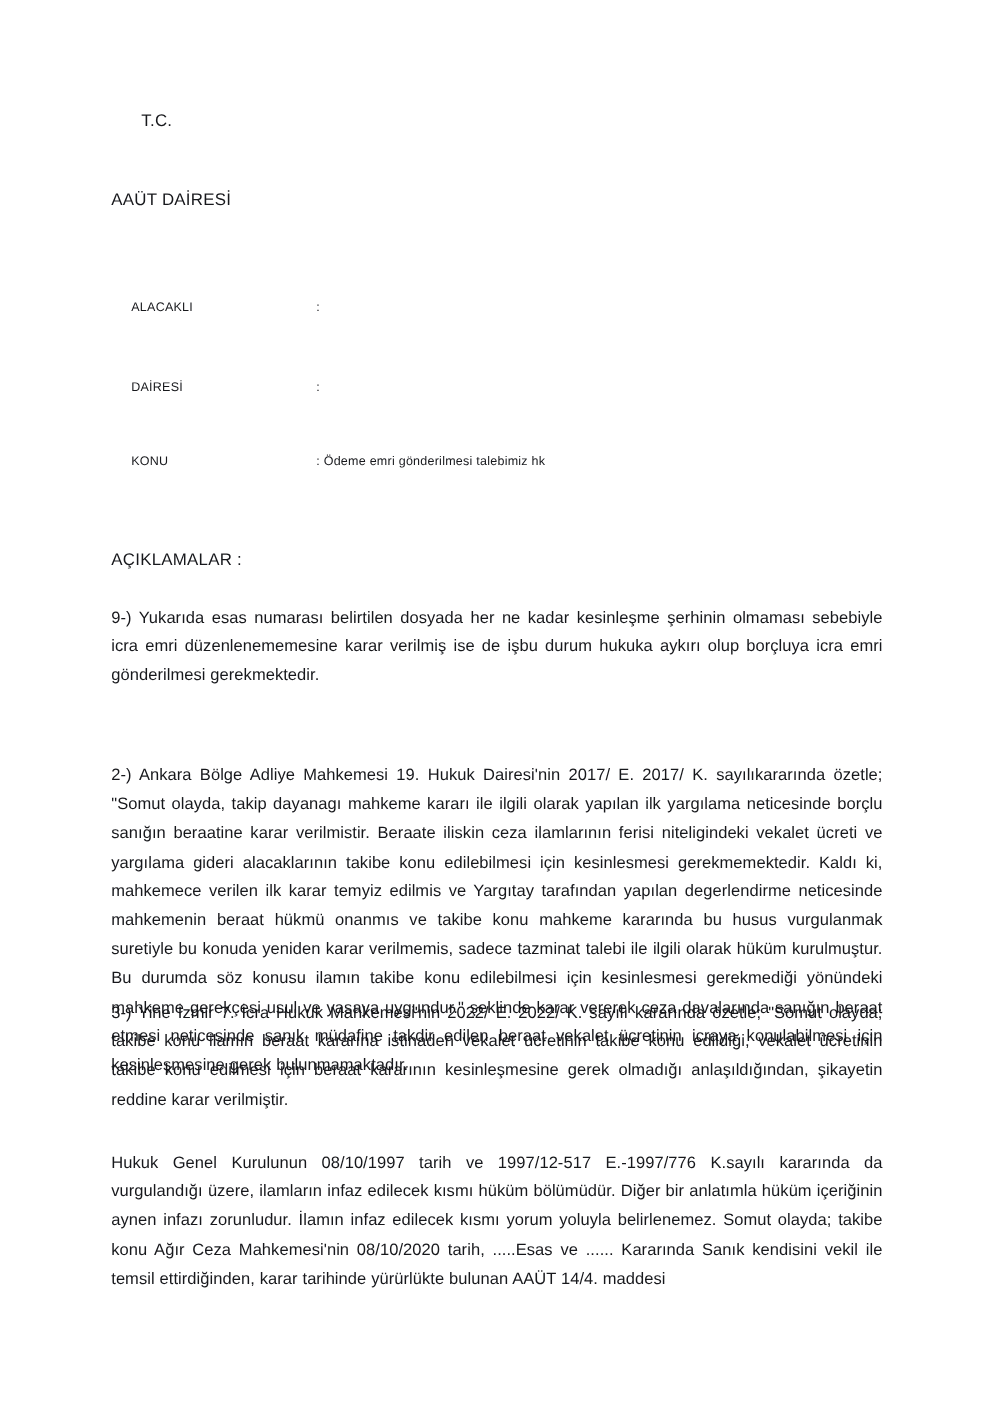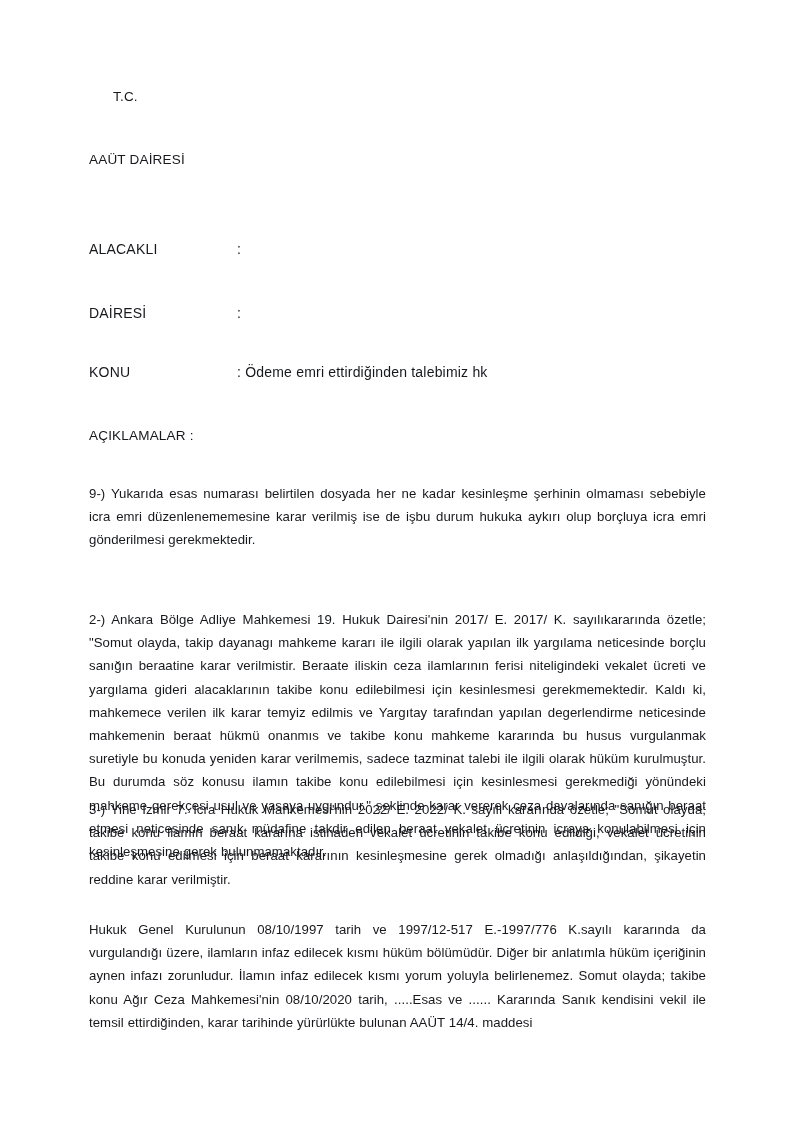--- a/index.html
+++ b/index.html
@@ -47,44 +47,44 @@
     position: absolute;
     left: 0;
     top: 152px;
     font-size: 13.5px;
     letter-spacing: 0.2px;
     white-space: nowrap;
   }
 
   .field-row {
     position: absolute;
-    left: 0;
+    left: 16px;
     width: 617px;
-    font-size: 14px;
+    font-size: 10px;
     letter-spacing: 0.2px;
     white-space: nowrap;
   }
   .field-row .f-label {
     display: inline-block;
     width: 148px;
     vertical-align: top;
   }
   .field-row .f-value {
     display: inline-block;
     vertical-align: top;
   }
 
   .row-alacakli { top: 241px; }
   .row-vekili   { top: 305px; }
   .row-konu     { top: 364px; }
 
   .aciklamalar {
     position: absolute;
     left: 0;
-    top: 428px;
+    top: 440px;
     font-size: 13.5px;
     letter-spacing: 0.2px;
     white-space: nowrap;
     text-align: right;
   }
 
   .para {
     position: absolute;
     left: 0;
     width: 617px;
@@ -116,21 +116,21 @@
 
     <div class="field-row row-alacakli">
       <span class="f-label">ALACAKLI</span><span class="f-value">:</span>
     </div>
 
     <div class="field-row row-vekili">
       <span class="f-label">DAİRESİ</span><span class="f-value">:</span>
     </div>
 
     <div class="field-row row-konu">
-      <span class="f-label">KONU</span><span class="f-value">: Ödeme emri ettirdiğinden talebimiz hk</span>
+      <span class="f-label">KONU</span><span class="f-value">: Ödeme emri gönderilmesi talebimiz hk</span>
     </div>
 
     <div class="aciklamalar">AÇIKLAMALAR :</div>
 
     <div class="para p1">9-) Yukarıda esas numarası belirtilen dosyada her ne kadar kesinleşme şerhinin olmaması sebebiyle icra emri düzenlenememesine karar verilmiş ise de işbu durum hukuka aykırı olup borçluya icra emri gönderilmesi gerekmektedir.</div>
 
     <div class="para p2">2-) Ankara Bölge Adliye Mahkemesi 19. Hukuk Dairesi'nin  2017/ E. 2017/ K. sayılıkararında özetle; "Somut olayda, takip dayanagı mahkeme kararı ile ilgili olarak yapılan ilk yargılama neticesinde borçlu sanığın beraatine karar verilmistir. Beraate iliskin ceza ilamlarının  ferisi niteligindeki vekalet ücreti ve yargılama gideri alacaklarının takibe konu edilebilmesi için kesinlesmesi gerekmemektedir. Kaldı ki, mahkemece verilen ilk karar temyiz edilmis ve Yargıtay tarafından yapılan degerlendirme neticesinde mahkemenin beraat hükmü onanmıs ve takibe konu mahkeme kararında bu husus vurgulanmak suretiyle bu konuda yeniden karar verilmemis, sadece tazminat talebi ile ilgili olarak hüküm kurulmuştur. Bu durumda söz konusu ilamın takibe konu edilebilmesi için kesinlesmesi gerekmediği yönündeki mahkeme gerekçesi usul ve yasaya uygundur." şeklinde karar vererek ceza davalarında sanığın beraat etmesi neticesinde sanık müdafine takdir edilen beraat vekalet ücretinin icraya konulabilmesi için kesinleşmesine gerek bulunmamaktadır.</div>
 
     <div class="para p3">3-) Yine  İzmir 7. İcra Hukuk Mahkemesi'nin 2022/ E. 2022/ K. sayılı kararında özetle; "Somut olayda; takibe konu ilamın beraat kararına istinaden vekalet ücretinin takibe konu edildiği, vekalet ücretinin takibe konu edilmesi için beraat kararının kesinleşmesine gerek olmadığı anlaşıldığından, şikayetin reddine karar verilmiştir.</div>
 

